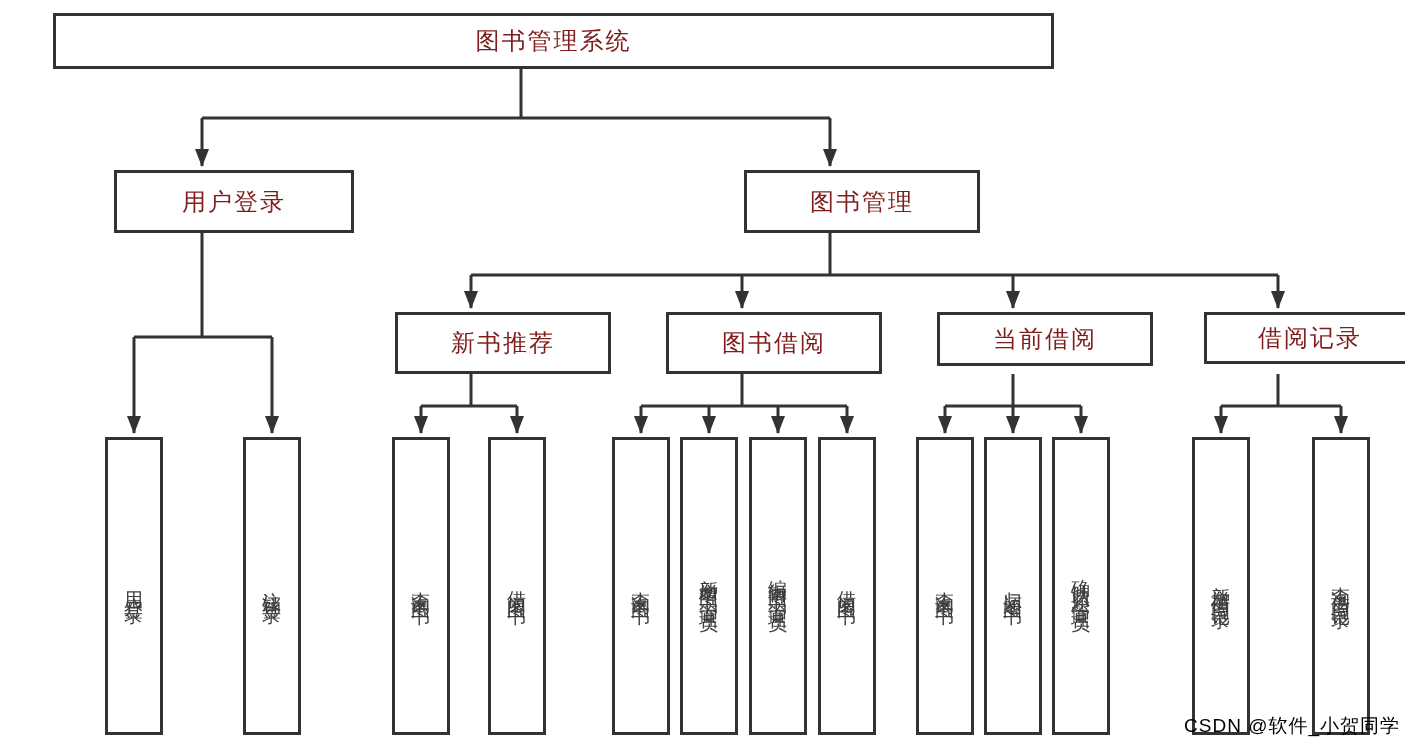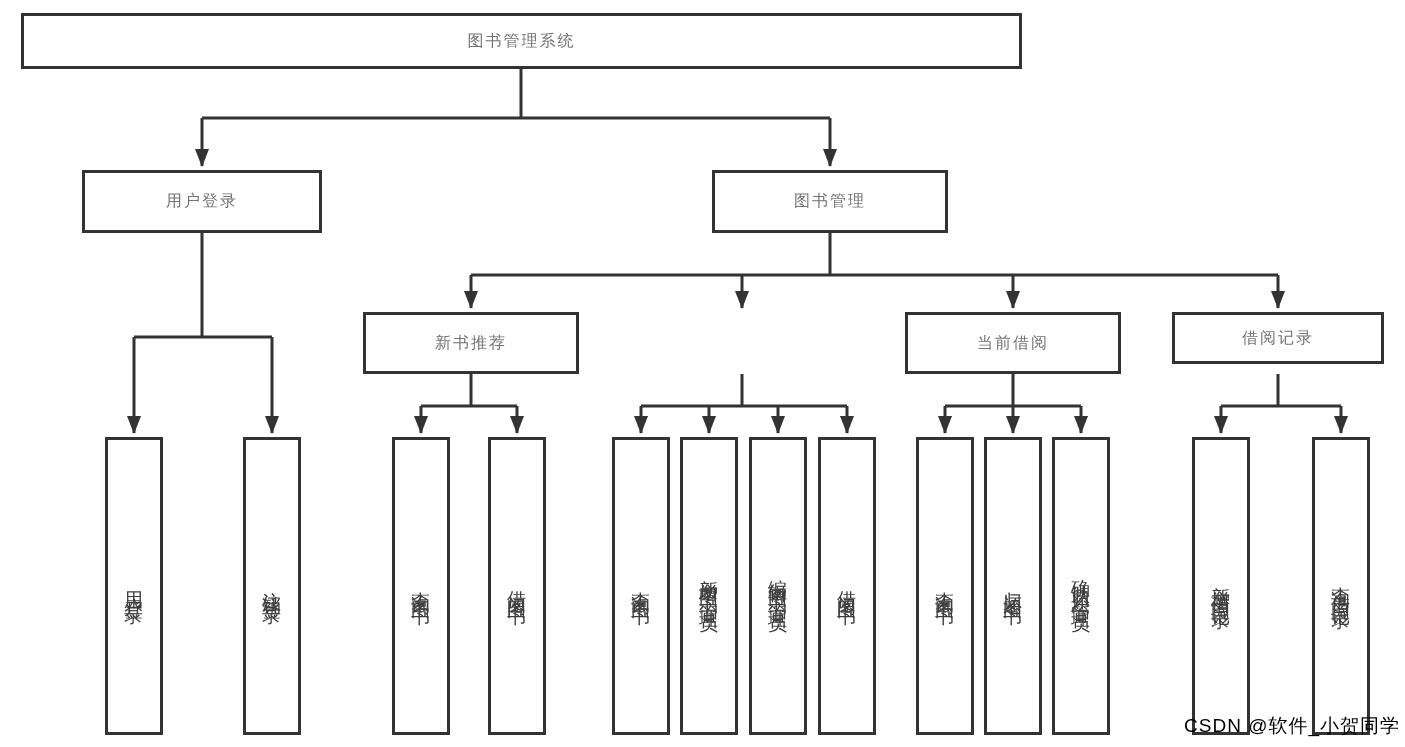--- a/index.html
+++ b/index.html
@@ -10,22 +10,23 @@
     font-family:"Liberation Sans","DejaVu Sans",sans-serif;
     overflow:hidden;
   }
   #connectors{position:absolute;left:0;top:0;width:1405px;height:747px;}
   .hbox{
     position:absolute;
     box-sizing:border-box;
     border:3px solid #333333;
     background:#ffffff;
     display:flex;align-items:center;justify-content:center;
-    font-size:16px;letter-spacing:2px;color:#737373;
+    font-size:24px;letter-spacing:2px;color:#7f1d1d;
     white-space:nowrap;
+    margin-left:32px;
   }
   .leaf{
     position:absolute;
     box-sizing:border-box;
     top:437px;height:298px;width:58px;
     border:3px solid #333333;
     background:#ffffff;
     display:flex;align-items:center;justify-content:center;
   }
   .leaf .vtext{
@@ -38,21 +39,21 @@
     max-height:288px;
   }
   
   .n-root{left:21px;top:13px;width:1001px;height:56px;}
   
   .n-user-login{left:82px;top:170px;width:240px;height:63px;}
   .n-book-mgmt{left:712px;top:170px;width:236px;height:63px;}
   
   .n-new-book{left:363px;top:312px;width:216px;height:62px;}
   .n-book-borrow{left:634px;top:312px;width:216px;height:62px;}
-  .n-cur-borrow{left:905px;top:312px;width:216px;height:62px;}
+  .n-cur-borrow{left:905px;top:312px;width:216px;height:54px;}
   .n-borrow-rec{left:1172px;top:312px;width:212px;height:52px;}
   
   .l1{left:105px;}  .l2{left:243px;}
   .l3{left:392px;}  .l4{left:488px;}
   .l5{left:612px;}  .l6{left:680px;}  .l7{left:749px;}  .l8{left:818px;}
   .l9{left:916px;}  .l10{left:984px;} .l11{left:1052px;}
   .l12{left:1192px;}.l13{left:1312px;}
   .watermark{
     position:absolute;
     right:5px;bottom:8px;
@@ -110,20 +111,21 @@
       <line x1="1341" y1="406" x2="1341" y2="433" marker-end="url(#arrow)"></line>
     </g>
   </svg>
 
   <div class="hbox n-root">图书管理系统</div>
 
   <div class="hbox n-user-login">用户登录</div>
   <div class="hbox n-book-mgmt">图书管理</div>
 
   <div class="hbox n-new-book">新书推荐</div>
+  <div class="hbox n-book-borrow">图书借阅</div>
   <div class="hbox n-cur-borrow">当前借阅</div>
   <div class="hbox n-borrow-rec">借阅记录</div>
 
   <div class="leaf l1">
     <span class="vtext">用户登录</span>
     </div>
   <div class="leaf l2">
     <span class="vtext">注销登录</span>
     </div>
   <div class="leaf l3">

